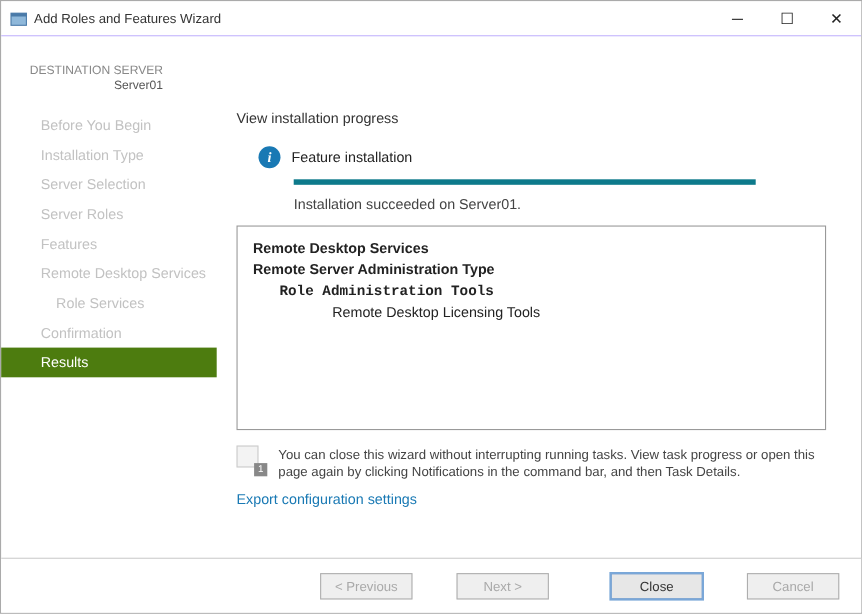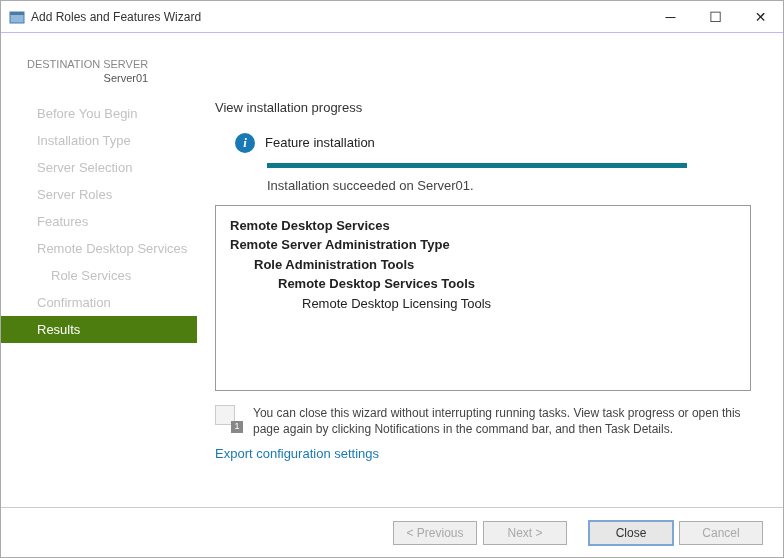--- a/index.html
+++ b/index.html
@@ -21,30 +21,30 @@
     .main { flex: 1; padding: 8px 32px 0 18px; position: relative; }
     .view-label { font-size: 13px; color: #333; margin-bottom: 18px; }
     .feature-row { display: flex; align-items: center; gap: 10px; margin-left: 20px; margin-bottom: 10px; }
     .info-icon { width: 20px; height: 20px; border-radius: 50%; background: #1979b4; color: #fff; display: inline-flex; align-items: center; justify-content: center; font-style: italic; font-family: Georgia, serif; font-size: 13px; font-weight: bold; }
     .feature-text { font-size: 13px; color: #222; }
     .progress-track { margin-left: 52px; height: 5px; width: 420px; background: #0d7a8b; margin-bottom: 10px; }
     .status-text { margin-left: 52px; font-size: 13px; color: #444; margin-bottom: 12px; }
     .details-box { border: 1px solid #999; margin-left: 0; height: 186px; padding: 10px 14px; font-size: 13px; color: #222; line-height: 1.5; overflow: auto; }
     .l1 { font-weight: 600; }
     .l2 { padding-left: 24px; font-weight: 400; }
-    .l2b { padding-left: 24px; font-weight: 600; }
+    .l2b { padding-left: 24px; font-weight: 600; font-family: Liberation Mono, monospace; }
     .l3b { padding-left: 48px; font-weight: 600; }
     .l4 { padding-left: 72px; font-weight: 400; }
     .hint-row { display: flex; gap: 12px; margin-top: 14px; font-size: 12px; color: #444; line-height: 1.4; }
     .hint-icon { width: 26px; height: 26px; position: relative; flex-shrink: 0; }
     .hint-icon .flag { width: 20px; height: 20px; border: 1px solid #ccc; background: #f3f3f3; }
     .hint-icon .badge { position: absolute; right: -2px; bottom: -2px; width: 12px; height: 12px; background: #888; color: #fff; font-size: 9px; display: flex; align-items: center; justify-content: center; }
     .export-link { margin-top: 8px; font-size: 13px; color: #1979b4; }
     .footer { position: absolute; bottom: 0; left: 0; right: 0; border-top: 1px solid #ccc; height: 50px; display: flex; align-items: center; justify-content: flex-end; gap: 6px; padding-right: 20px; background: #fff; }
-    .btn { min-width: 84px; height: 24px; font-size: 12px; border: 1px solid #aeaeae; background: #e7e7e7; color: #333; display: inline-flex; align-items: center; justify-content: center; padding: 0 10px; }
+    .btn { min-width: 84px; height: 24px; font-size: 12px; border: 1px solid #aeaeae; background: #e7e7e7; color: #333; display: inline-flex; align-items: center; justify-content: center; padding: 0 10px; margin-left: 34px; }
     .btn[disabled] { color: #a9a9a9; background: #efefef; }
     .btn.focus { outline: 2px solid #7aa7d8; outline-offset: -1px; border-color: #5a88c0; background: #e7e7e7; }
     .btn-gap { width: 10px; }
   </style>
 </head>
 <body>
 
 <div class="titlebar">
   <span class="titlebar-icon">
     <svg viewBox="0 0 16 16">
@@ -88,21 +88,20 @@
       <span class="feature-text">Feature installation</span>
     </div>
 
     <div class="progress-track"></div>
     <div class="status-text">Installation succeeded on Server01.</div>
 
     <div class="details-box">
       <div class="l1">Remote Desktop Services</div>
       <div class="l1">Remote Server Administration Type</div>
       <div class="l2b">Role Administration Tools</div>
-      <div class="l3b">Remote Desktop Services Tools</div>
       <div class="l4">Remote Desktop Licensing Tools</div>
     </div>
 
     <div class="hint-row">
       <div class="hint-icon">
         <div class="flag"></div>
         <div class="badge">1</div>
       </div>
       <div>You can close this wizard without interrupting running tasks. View task progress or open this page again by clicking Notifications in the command bar, and then Task Details.</div>
     </div>

